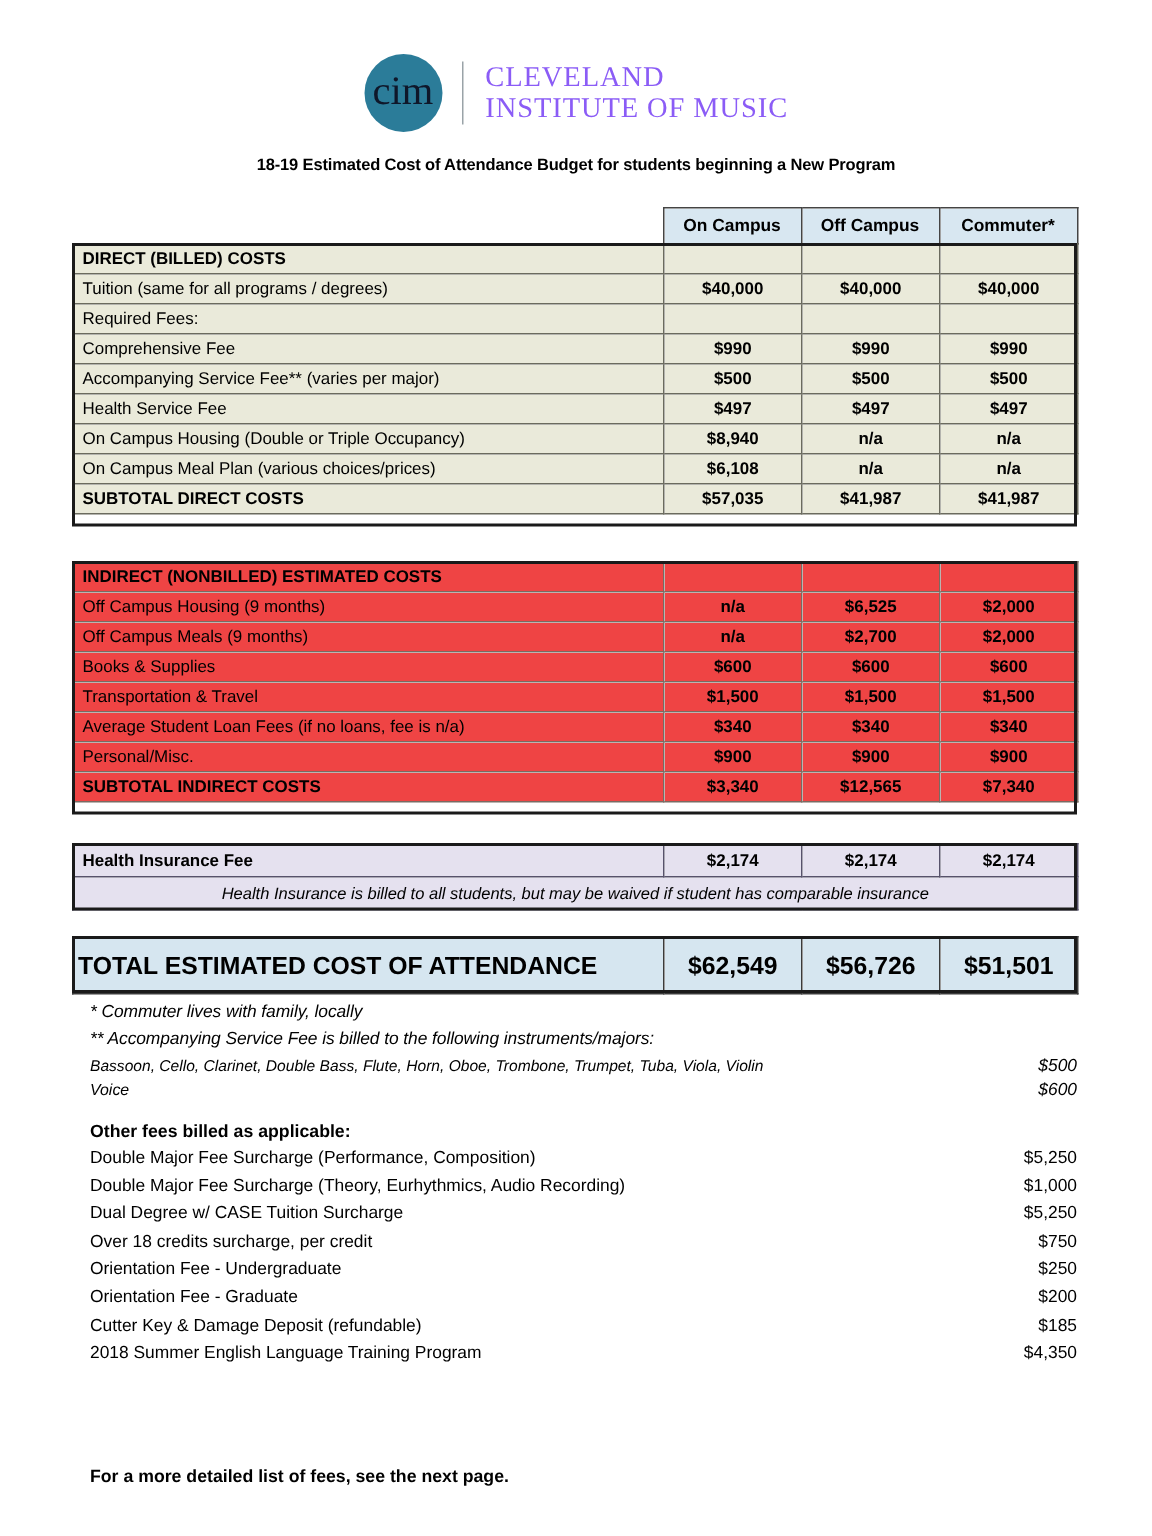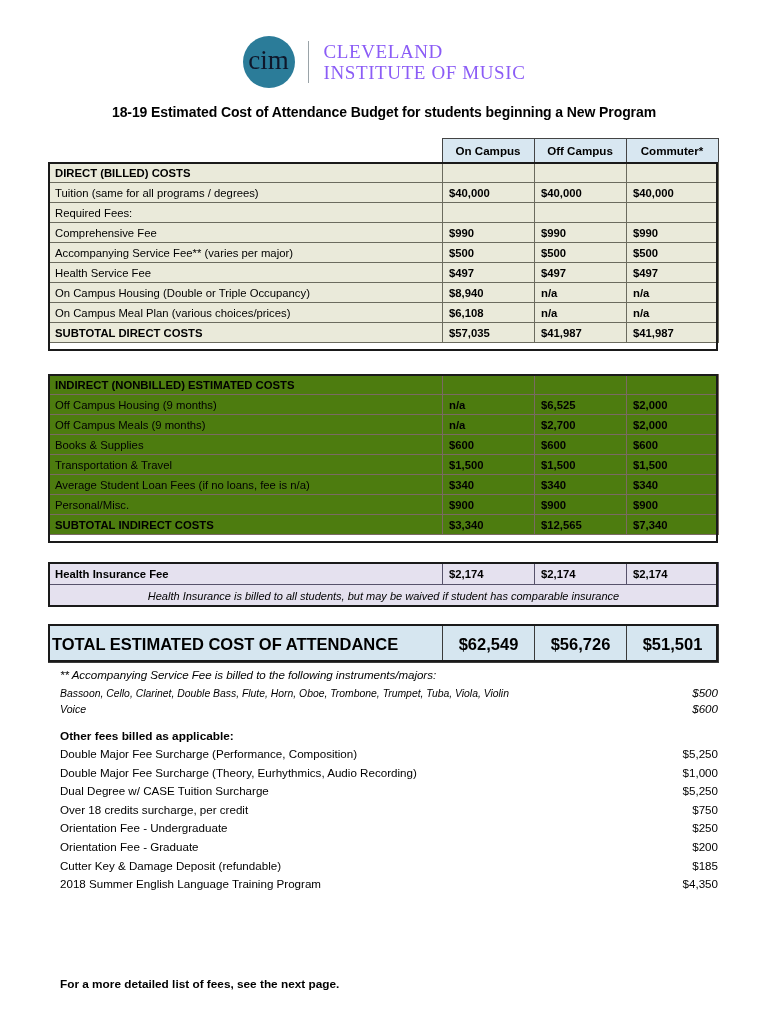--- a/index.html
+++ b/index.html
@@ -65,21 +65,21 @@
   .logo-words div {
     font-size: 19px;
   }
 
   
   .doc-title {
     position: absolute;
     top: 104px;
     left: 0; right: 0;
     text-align: center;
-    font-size: 14px;
+    font-size: 11px;
     font-weight: bold;
     letter-spacing: -0.1px;
   }
 
   
   .tbl {
     position: absolute;
     left: 48px;
     width: 670px;
     border-collapse: collapse;
@@ -91,21 +91,21 @@
   .tbl td, .tbl th {
     border: 1px solid #6b6b5e;
     padding: 0 6px;
     height: 20px;
     line-height: 18px;
     box-sizing: border-box;
     overflow: hidden;
     white-space: nowrap;
   }
   .tbl .num {
-    text-align: left;
+    text-align: center;
     font-weight: bold;
   }
   .tbl .lbl { text-align: left; }
 
   
   .hdr-tbl { top: 138px; }
   .hdr-tbl td {
     background: #d8e7f1;
     border: 1px solid #444444;
     text-align: center;
@@ -120,21 +120,21 @@
   }
 
   
   .green-tbl { top: 162px; }
   .green-tbl td { background: #eaeada; }
   .green-tbl tr.section td { font-weight: bold; }
   .green-tbl tr.subtotal td { font-weight: bold; }
 
   
   .peach-tbl { top: 374px; }
-  .peach-tbl td { background: #4d7c0f; border-color: #7a6a62; }
+  .peach-tbl td { background: #ef4444; border-color: #7a6a62; }
   .peach-tbl tr.section td { font-weight: bold; }
   .peach-tbl tr.subtotal td { font-weight: bold; }
 
   
   .frame {
     position: absolute;
     left: 48px;
     width: 670px;
     border: 2px solid #1a1a1a;
     box-sizing: border-box;
@@ -423,20 +423,21 @@
         <td class="tlabel">TOTAL ESTIMATED COST OF ATTENDANCE</td>
         <td class="num">$62,549</td>
         <td class="num">$56,726</td>
         <td class="num">$51,501</td>
       </tr>
     </tbody>
   </table>
   <div class="frame frame-total"></div>
 
   <div class="notes">
+    <div class="note-line">* Commuter lives with family, locally</div>
     <div class="note-line">** Accompanying Service Fee is billed to the following instruments/majors:</div>
 
     <div class="fee-row instr-list">
       <div class="fee-name">Bassoon, Cello, Clarinet, Double Bass, Flute, Horn, Oboe, Trombone, Trumpet, Tuba, Viola, Violin</div>
       <div class="fee-amt">$500</div>
     </div>
     <div class="fee-row voice-row">
       <div class="fee-name">Voice</div>
       <div class="fee-amt">$600</div>
     </div>

